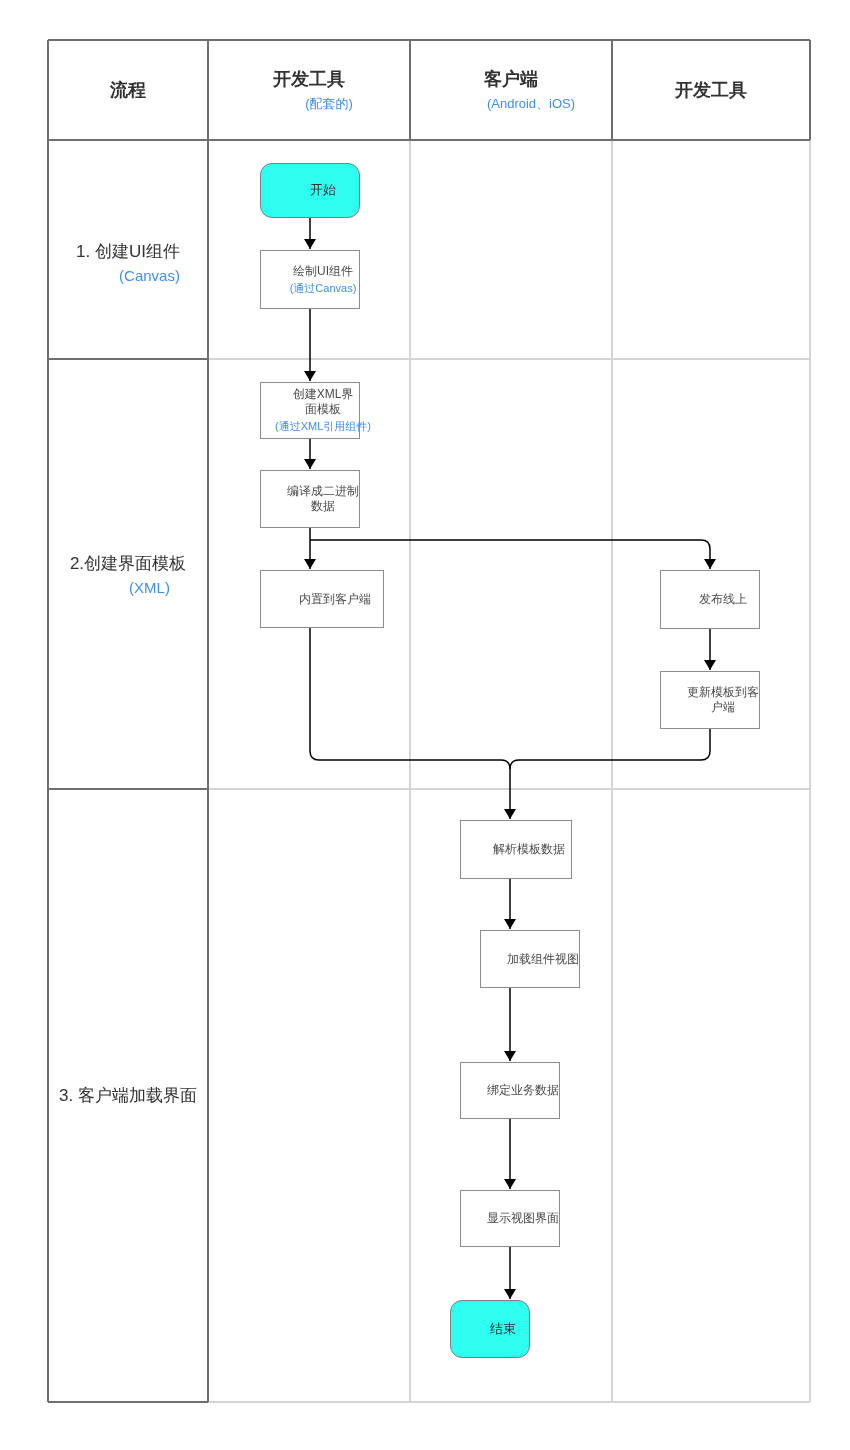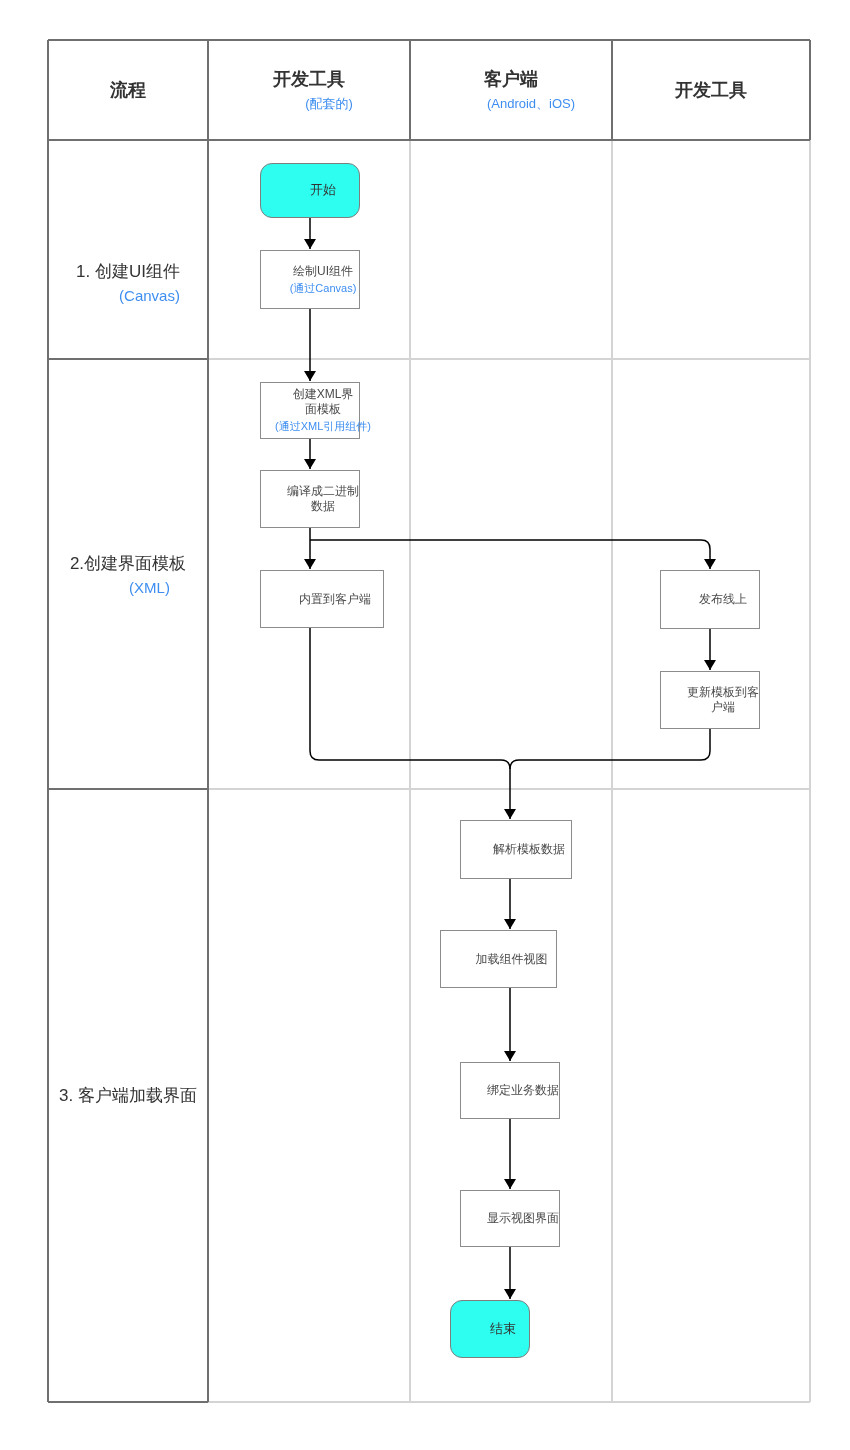--- a/index.html
+++ b/index.html
@@ -101,21 +101,21 @@
 </div>
 <div class="cell" style="left:410px;top:40px;width:202px;height:100px">
   <span class="hlabel">客户端</span>
   <span class="hsub">(Android、iOS)</span>
 </div>
 <div class="cell" style="left:612px;top:40px;width:198px;height:100px">
   <span class="hlabel">开发工具</span>
 
 </div>
 
-<div class="cell" style="left:48px;top:152px;width:160px;height:259px">
+<div class="cell" style="left:48px;top:132px;width:160px;height:259px">
   <span class="rlabel">1. 创建UI组件</span>
   <span class="rsub">(Canvas)</span>
 </div>
 <div class="cell" style="left:48px;top:359px;width:160px;height:430px">
   <span class="rlabel">2.创建界面模板</span>
   <span class="rsub">(XML)</span>
 </div>
 <div class="cell" style="left:48px;top:789px;width:160px;height:613px">
   <span class="rlabel">3. 客户端加载界面</span>
 
@@ -148,21 +148,21 @@
 </div>
 
 <div class="node" style="left:660px;top:671px;width:100px;height:58px">
   <span class="label">更新模板到客户端</span>
 </div>
 
 <div class="node" style="left:460px;top:820px;width:112px;height:59px">
   <span class="label">解析模板数据</span>
 </div>
 
-<div class="node" style="left:440px;top:930px;width:117px;height:58px">
+<div class="node" style="left:480px;top:930px;width:100px;height:58px">
   <span class="label">加载组件视图</span>
 </div>
 
 <div class="node" style="left:460px;top:1062px;width:100px;height:57px">
   <span class="label">绑定业务数据</span>
 </div>
 
 <div class="node" style="left:460px;top:1190px;width:100px;height:57px">
   <span class="label">显示视图界面</span>
 </div>

